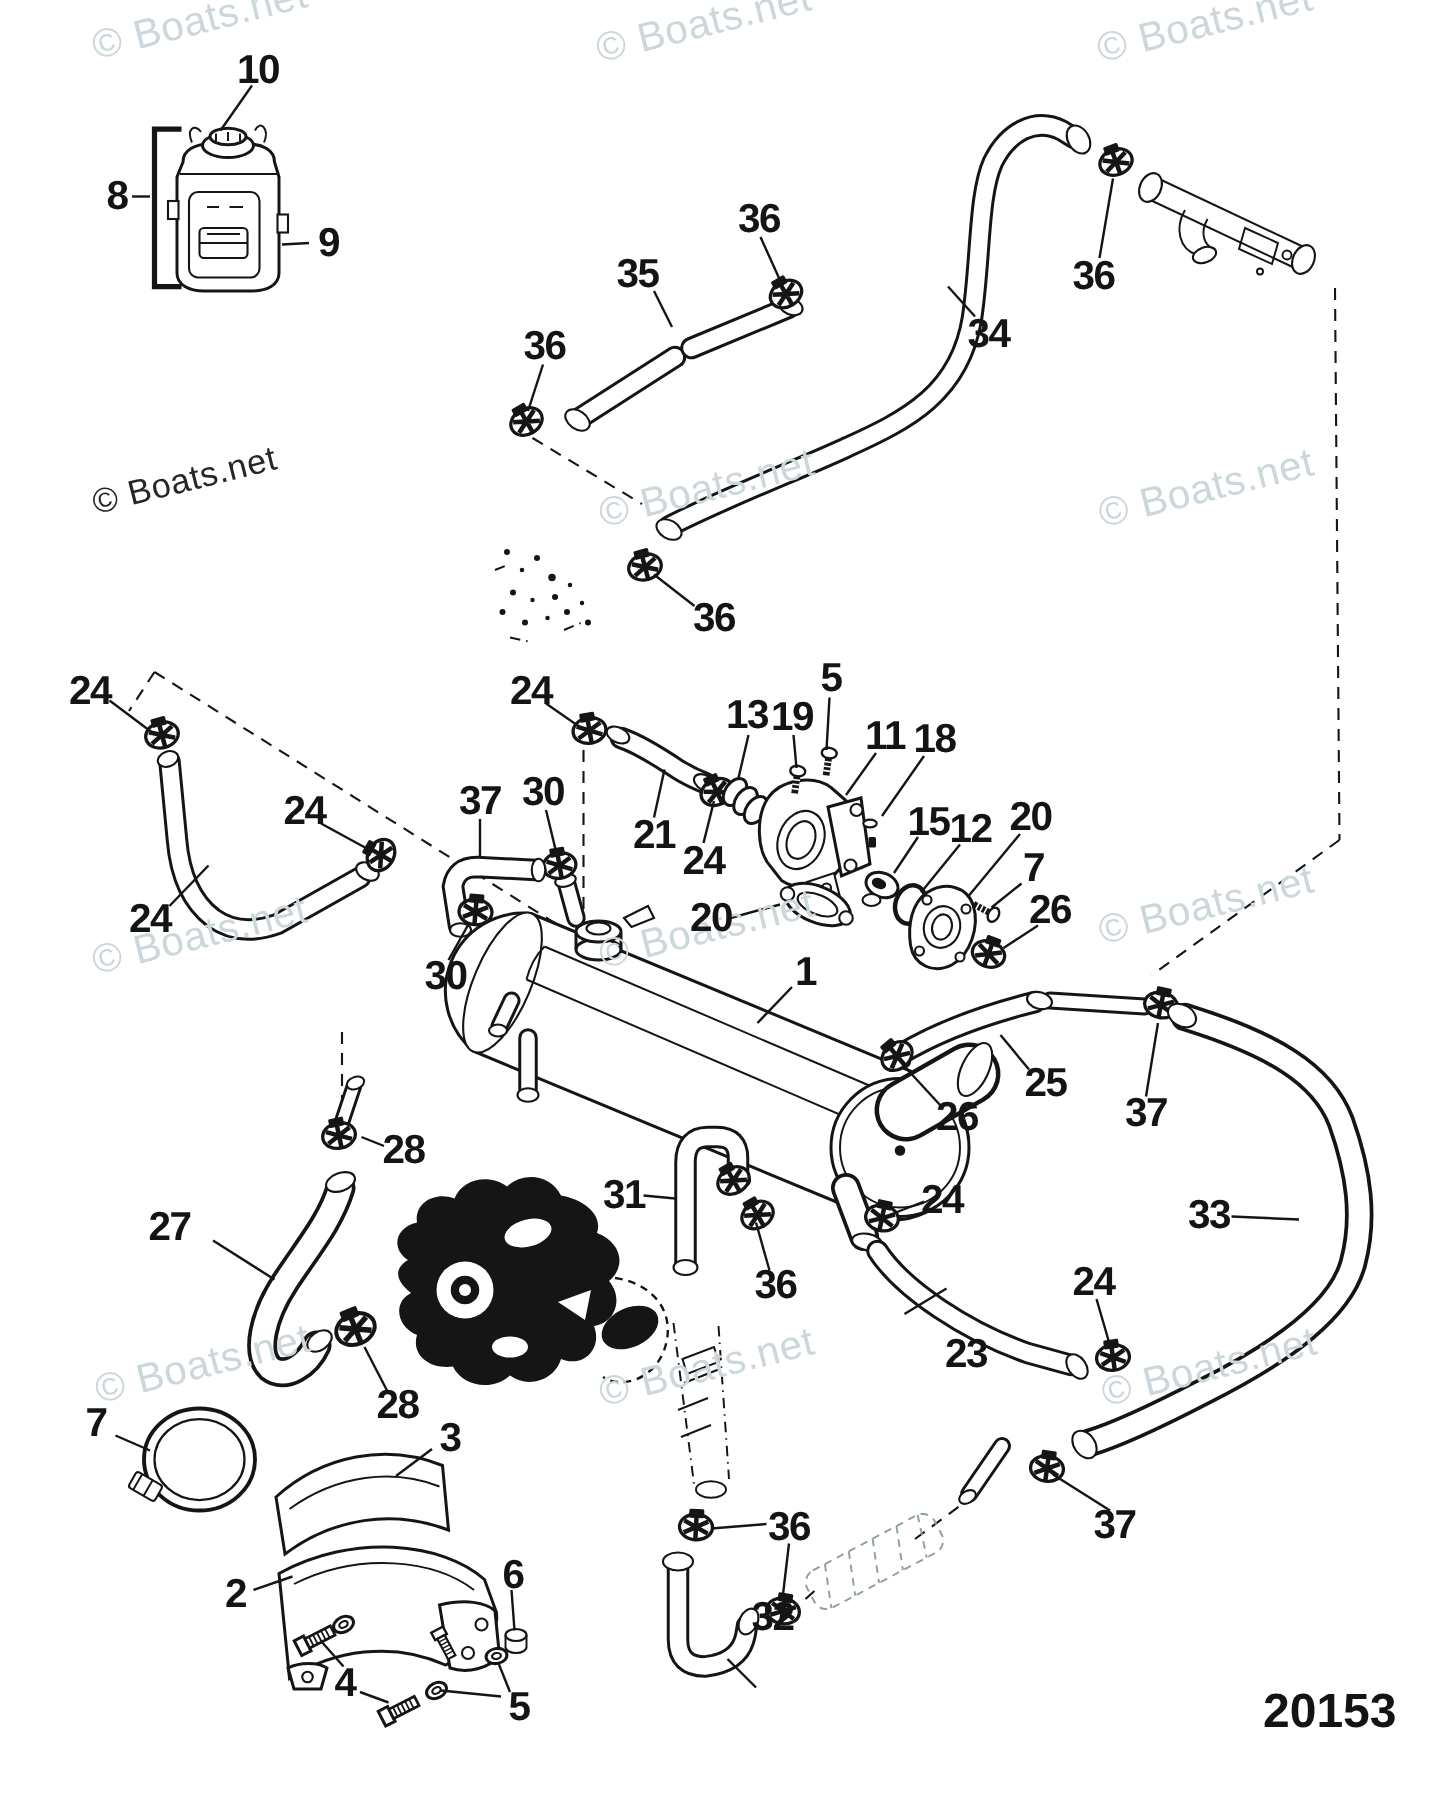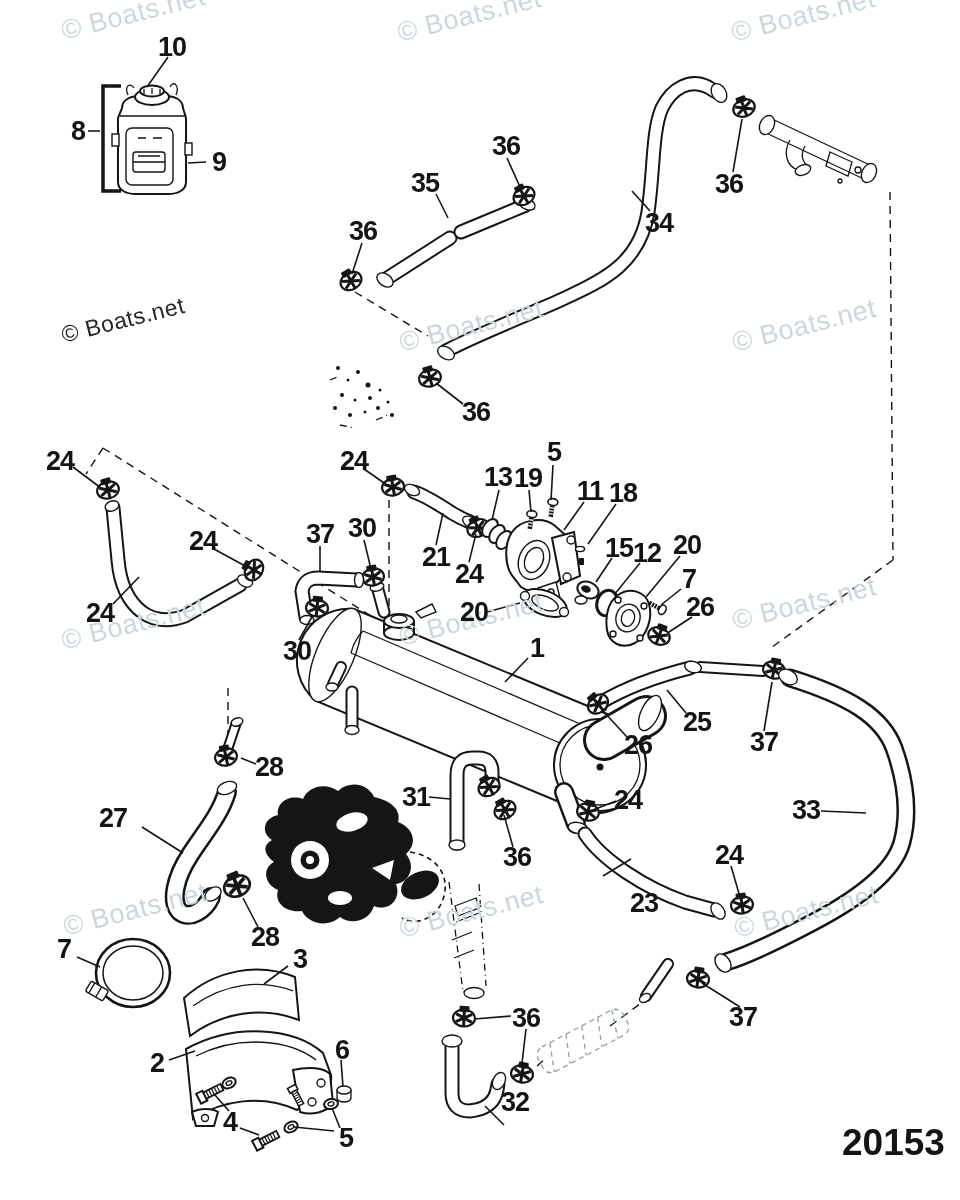--- a/index.html
+++ b/index.html
@@ -4,21 +4,21 @@
 <style>
   html,body{margin:0;padding:0;background:#fff;}
   #canvas{position:relative;width:960px;height:1200px;background:#fff;overflow:hidden;
           font-family:"Liberation Sans",sans-serif;}
   #art{position:absolute;left:0;top:0;}
   .callout{position:absolute;transform:translate(-50%,-50%);font-weight:700;font-size:27px;
            color:#141414;letter-spacing:-1px;line-height:1;white-space:nowrap;}
   .wm{position:absolute;white-space:nowrap;font-size:27px;color:#ccd7db;
       transform:rotate(-14deg);transform-origin:left center;letter-spacing:.5px;}
   .wm.dark{color:#262626;font-size:23px;}
-  .drawing-number{position:absolute;font-weight:700;font-size:37px;color:#141414;}
+  .drawing-number{position:absolute;font-weight:700;font-size:32px;color:#141414;}
   
   .ln{fill:none;stroke:#151515;stroke-width:2;}
   .lnthin{fill:none;stroke:#151515;stroke-width:1.3;}
   .fw{fill:#fff;stroke:#151515;stroke-width:2;}
   .fwthin{fill:#fff;stroke:#151515;stroke-width:1.4;}
   .tube-o{fill:none;stroke:#151515;stroke-width:15;stroke-linecap:round;}
   .tube-i{fill:none;stroke:#fff;stroke-width:11;stroke-linecap:round;}
   .dash{fill:none;stroke:#151515;stroke-width:1.4;stroke-dasharray:8 6;}
   .dashdot{fill:none;stroke:#151515;stroke-width:1.3;stroke-dasharray:7 4 1 4;}
   .ghost{fill:none;stroke:#8fa0a6;stroke-width:1.3;stroke-dasharray:5 4;}
@@ -459,20 +459,20 @@
       <span class="callout" style="left: 517px; top: 857px;">36</span>
       <span class="callout" style="left: 644px; top: 855px; margin-top: 48px;">23</span>
       <span class="callout" style="left: 729px; top: 855px;">24</span>
       <span class="callout" style="left: 806px; top: 810px;">33</span>
       <span class="callout" style="left: 265px; top: 937px;">28</span>
       <span class="callout" style="left: 64px; top: 949px;">7</span>
       <span class="callout" style="left: 300px; top: 959px;">3</span>
       <span class="callout" style="left: 526px; top: 1018px;">36</span>
       <span class="callout" style="left: 157px; top: 1063px;">2</span>
       <span class="callout" style="left: 342px; top: 1050px;">6</span>
-      <span class="callout" style="left: 515px; top: 1102px;">32</span>
+      <span class="callout" style="left: 515px; top: 1078px;">32</span>
       <span class="callout" style="left: 230px; top: 1122px;">4</span>
       <span class="callout" style="left: 346px; top: 1138px;">5</span>
       <span class="callout" style="left: 743px; top: 1017px;">37</span>
     </div>
 
   <div class="drawing-number" style="left:842px;top:1122px;position:absolute">20153</div>
 </div>
 
 </body></html>

